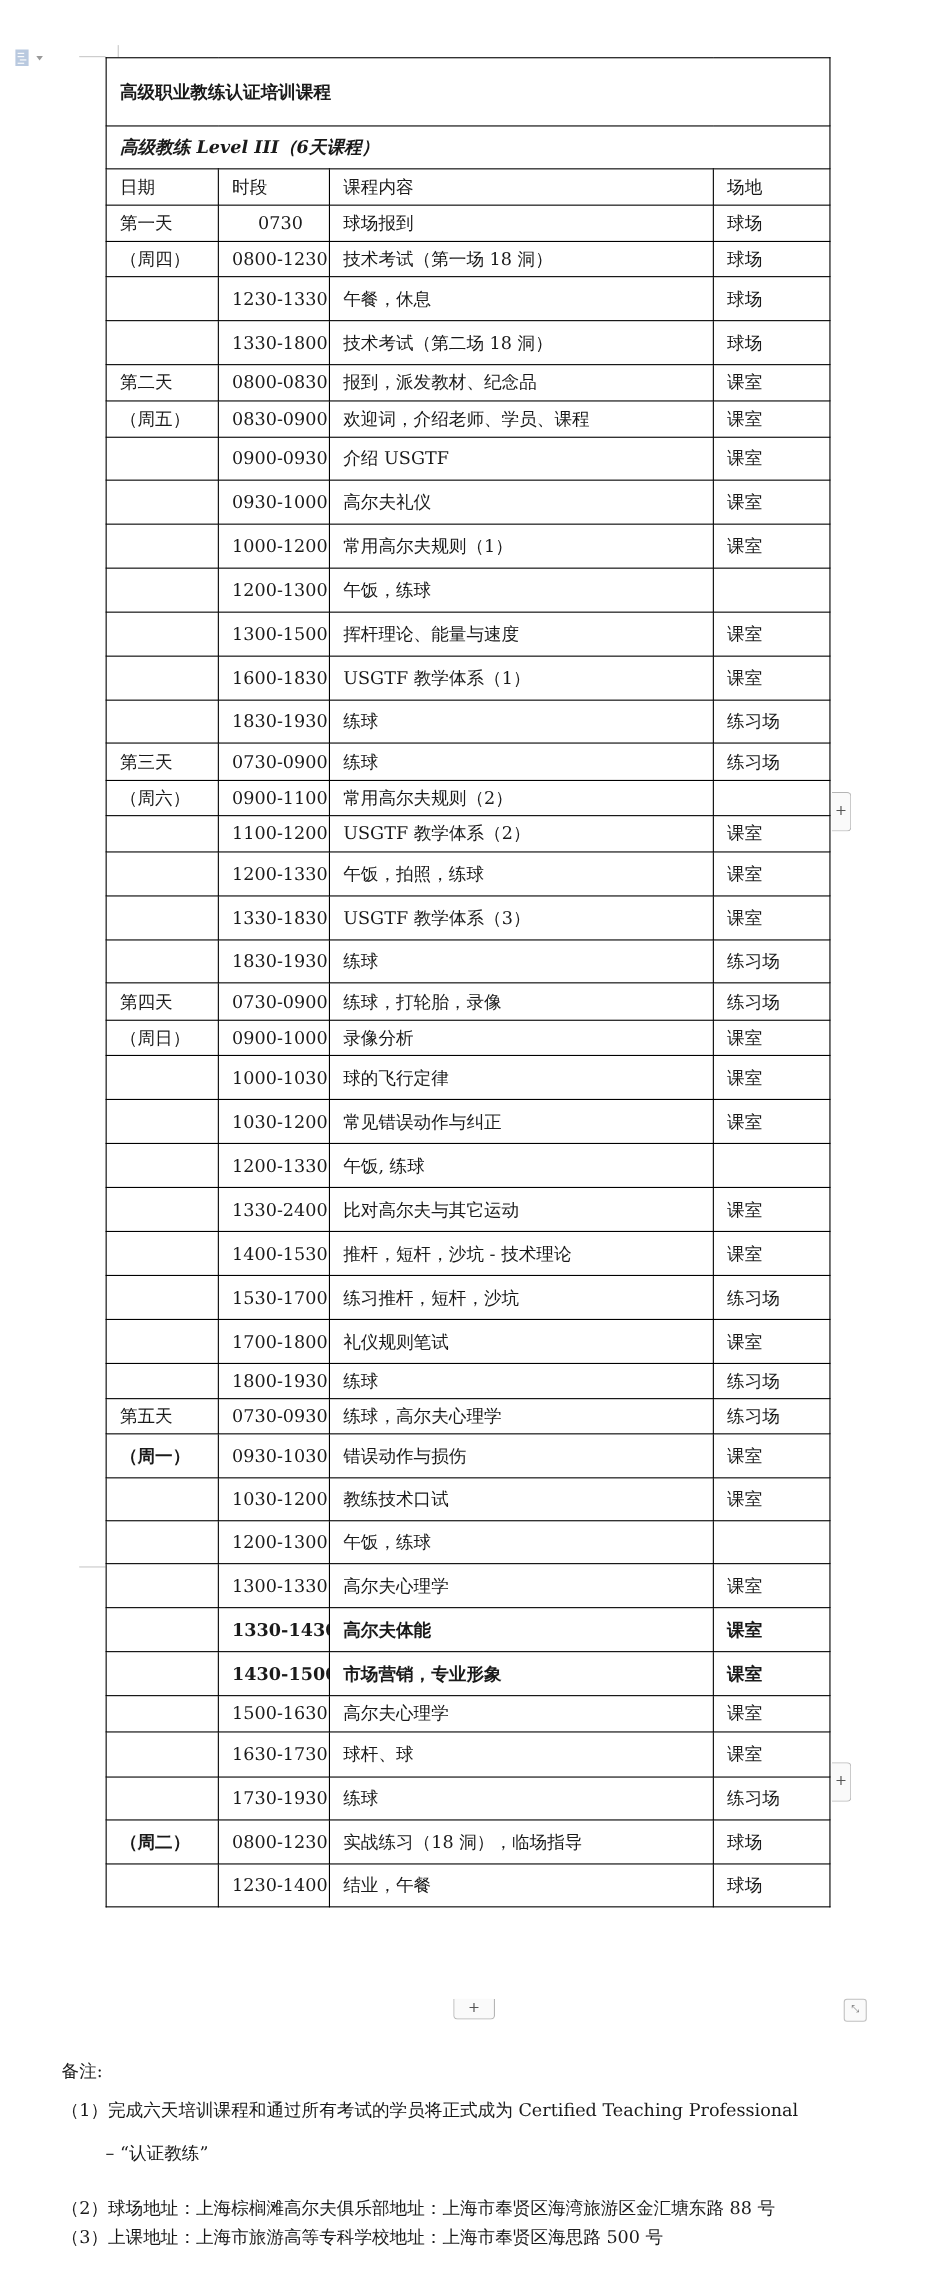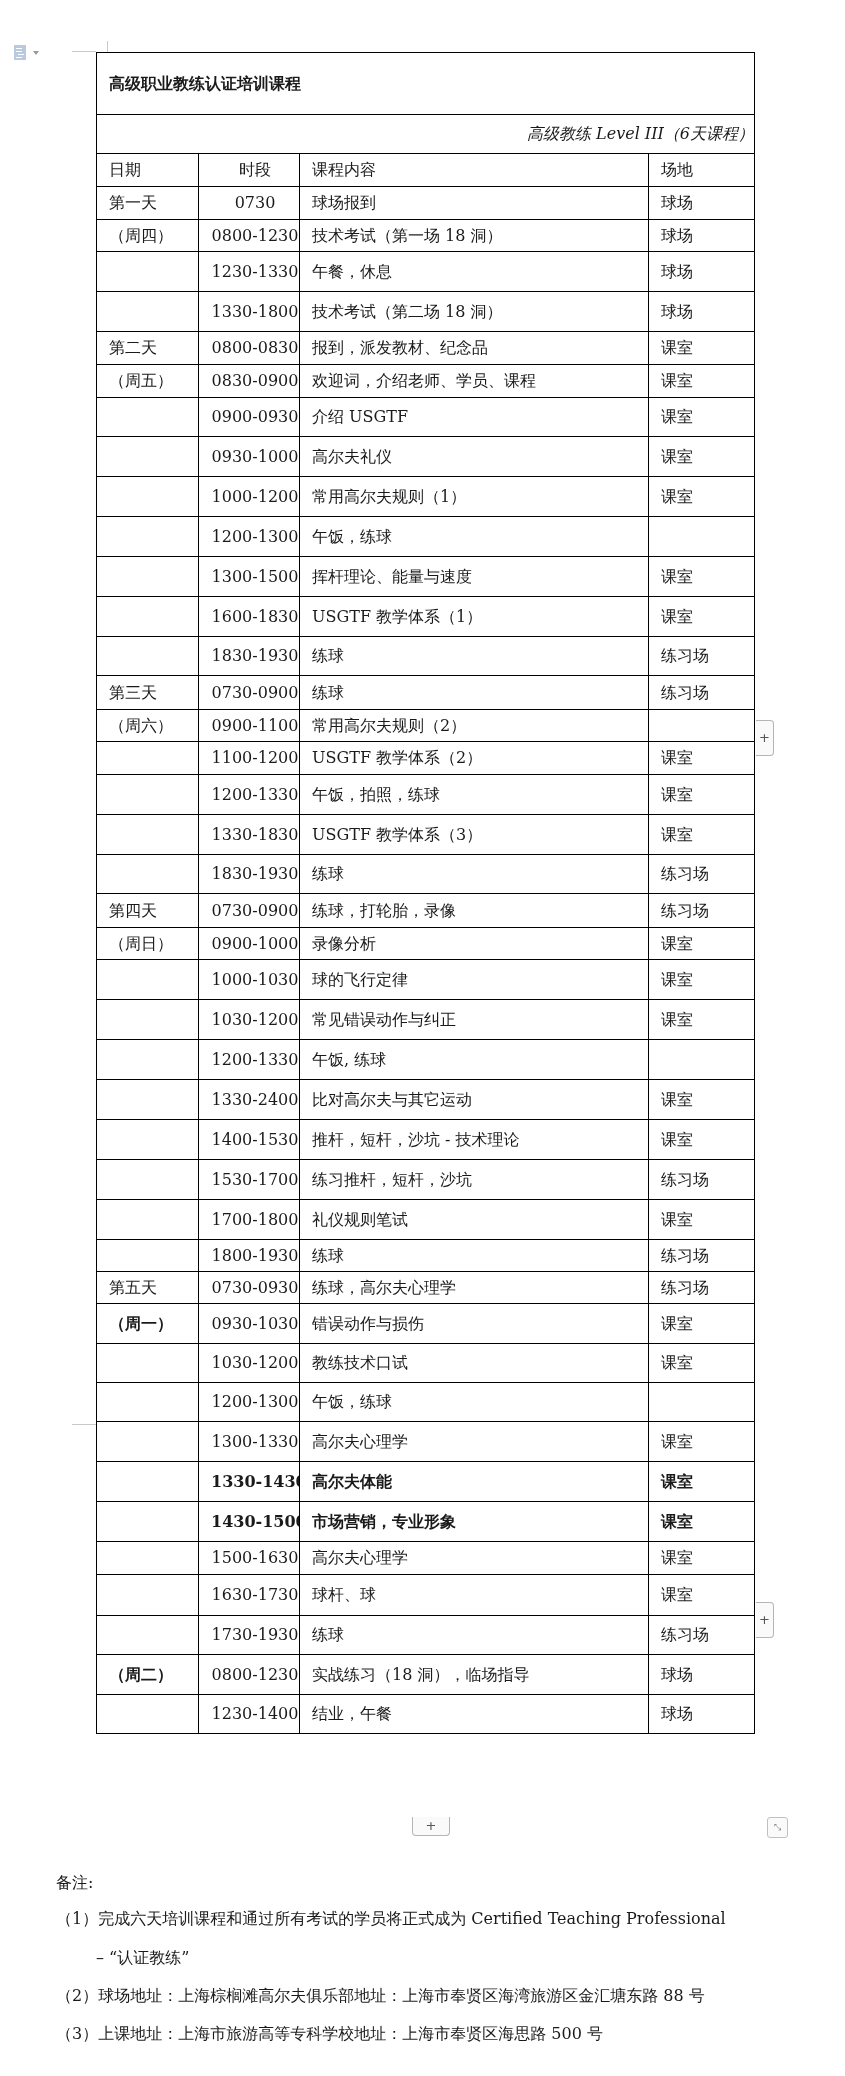--- a/index.html
+++ b/index.html
@@ -13,22 +13,22 @@
                border-left:3px solid transparent; border-right:3px solid transparent; border-top:4px solid #999; }
   .corner-h { position:absolute; left:72px; top:51px; width:24px; height:1px; background:#c8c8c8; }
   .corner-v { position:absolute; left:107px; top:41px; width:1px; height:11px; background:#c8c8c8; }
   .break-h { position:absolute; left:72px; top:1424px; width:24px; height:1px; background:#c8c8c8; }
 
   table.schedule { position:absolute; left:96px; top:52px; width:658px; border-collapse:collapse;
                    table-layout:fixed; }
   table.schedule td { border:1.5px solid #000; padding:0 0 0 12px; font-size:16px; line-height:1;
                       vertical-align:middle; white-space:nowrap; overflow:hidden; }
   td.title-cell { height:61px; text-align:left; font-weight:bold; font-size:28px; padding:0 48px 0 0; }
-  td.subtitle-cell { height:38px; font-weight:normal; font-style:italic; font-size:21px; padding-left:12px;text-align:right; }
-  td.c-time { padding-left:11px;text-align:center; }
+  td.subtitle-cell { height:38px; font-weight:bold; font-style:italic; font-size:21px; padding-left:12px; }
+  td.c-time { padding-left:11px; }
   td.center { text-align:center; padding-left:0; }
   td.bottom { vertical-align:bottom; padding-bottom:6px;font-weight:bold; }
 
   .add-row-btn { position:absolute; left:412px; top:1817px; width:36px; height:18px; border:1px solid #b5b5b5;
                  border-top:none; border-radius:0 0 4px 4px; background:#fafafa; color:#555; font-size:13px;
                  text-align:center; line-height:17px; font-family:"DejaVu Sans",sans-serif; }
   .add-col-btn { position:absolute; left:756px; width:17px; height:34px; border:1px solid #b5b5b5; border-left:none;
                  border-radius:0 4px 4px 0; background:#fafafa; color:#555; font-size:13px; text-align:center;
                  line-height:34px; font-family:"DejaVu Sans",sans-serif; }
   .resize-btn { position:absolute; left:767px; top:1817px; width:19px; height:19px; border:1px solid #c0c0c0;
@@ -319,15 +319,15 @@
 
 <div class="add-col-btn" style="top:720px">+</div>
 <div class="add-col-btn" style="top:1602px">+</div>
 <div class="add-row-btn">+</div>
 <div class="resize-btn">⤡</div>
 
 <div class="notes">
   <div class="note-line" style="left:0; top:3px">备注:</div>
   <div class="note-line" style="left:0; top:39px">（1）完成六天培训课程和通过所有考试的学员将正式成为 Certified Teaching Professional</div>
   <div class="note-line" style="left:40px; top:78px">–  “认证教练”</div>
-  <div class="note-line" style="left:0; top:116px">（2）球场地址：上海棕榈滩高尔夫俱乐部地址：上海市奉贤区海湾旅游区金汇塘东路 88 号</div>
+  <div class="note-line" style="left:0; top:128px">（2）球场地址：上海棕榈滩高尔夫俱乐部地址：上海市奉贤区海湾旅游区金汇塘东路 88 号</div>
   <div class="note-line" style="left:0; top:154px">（3）上课地址：上海市旅游高等专科学校地址：上海市奉贤区海思路 500 号</div>
 </div>
 
 </body></html>

